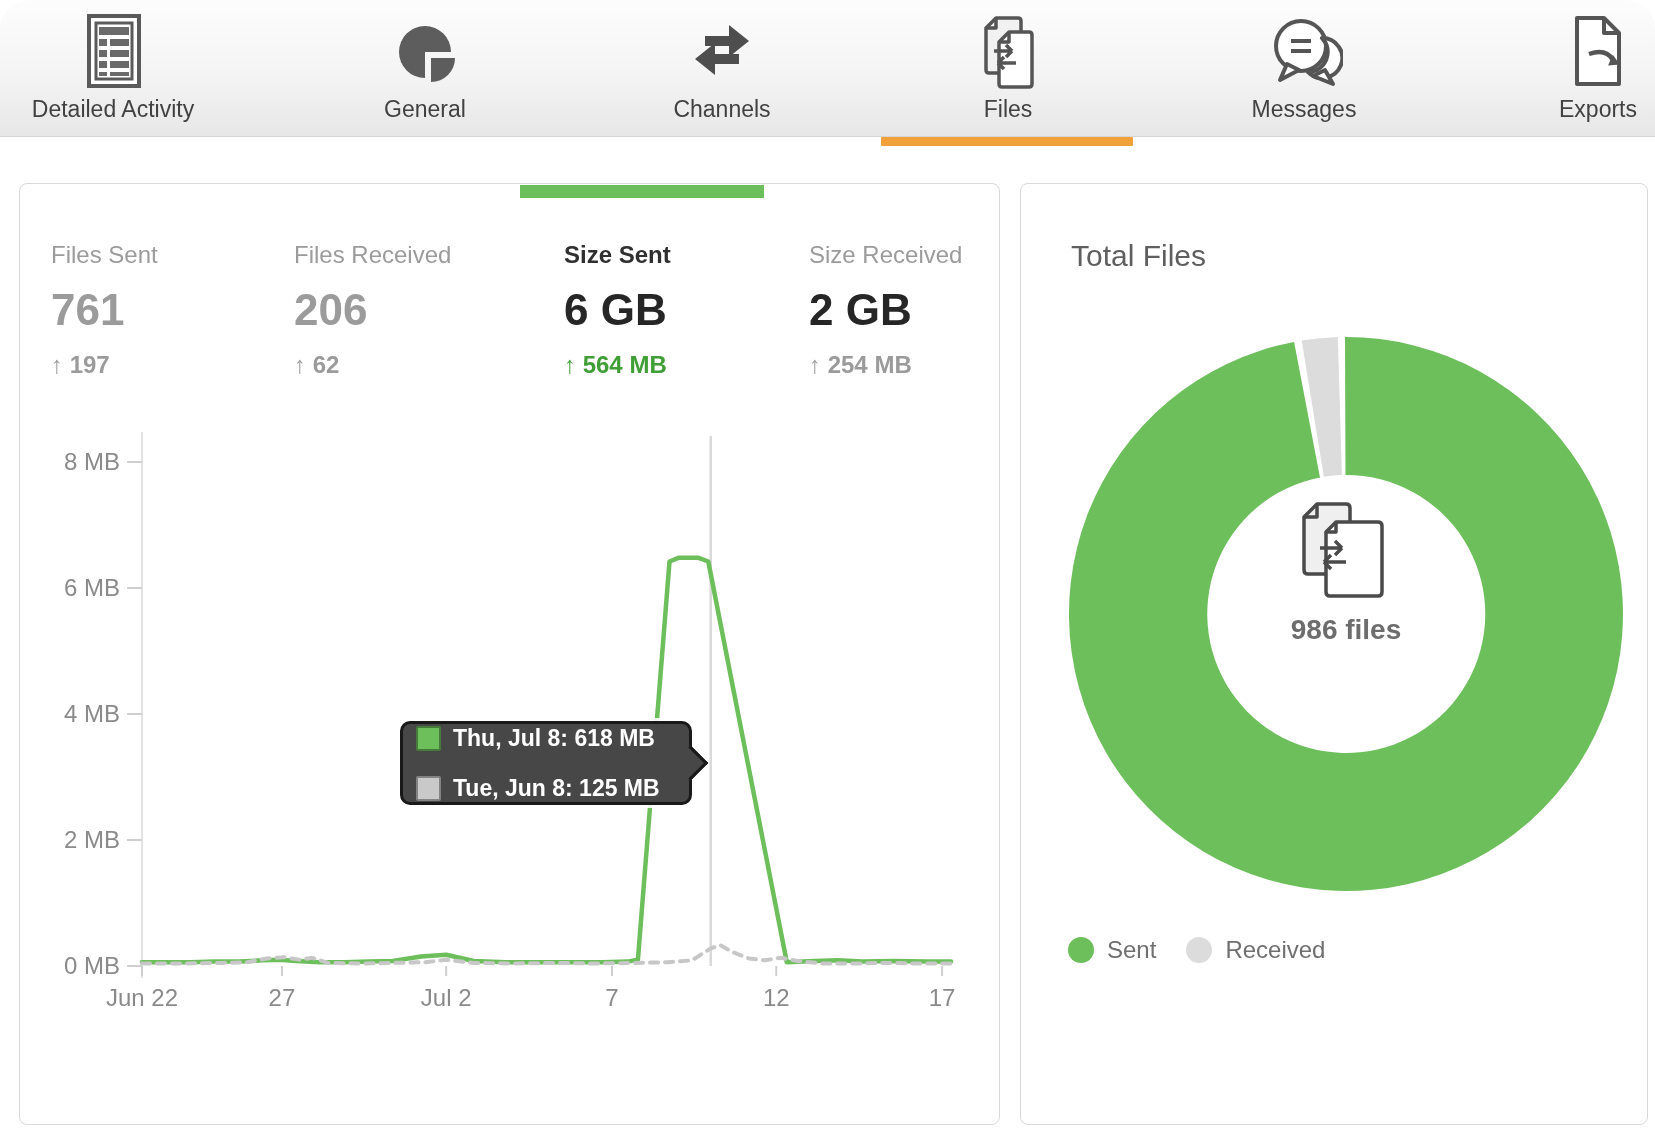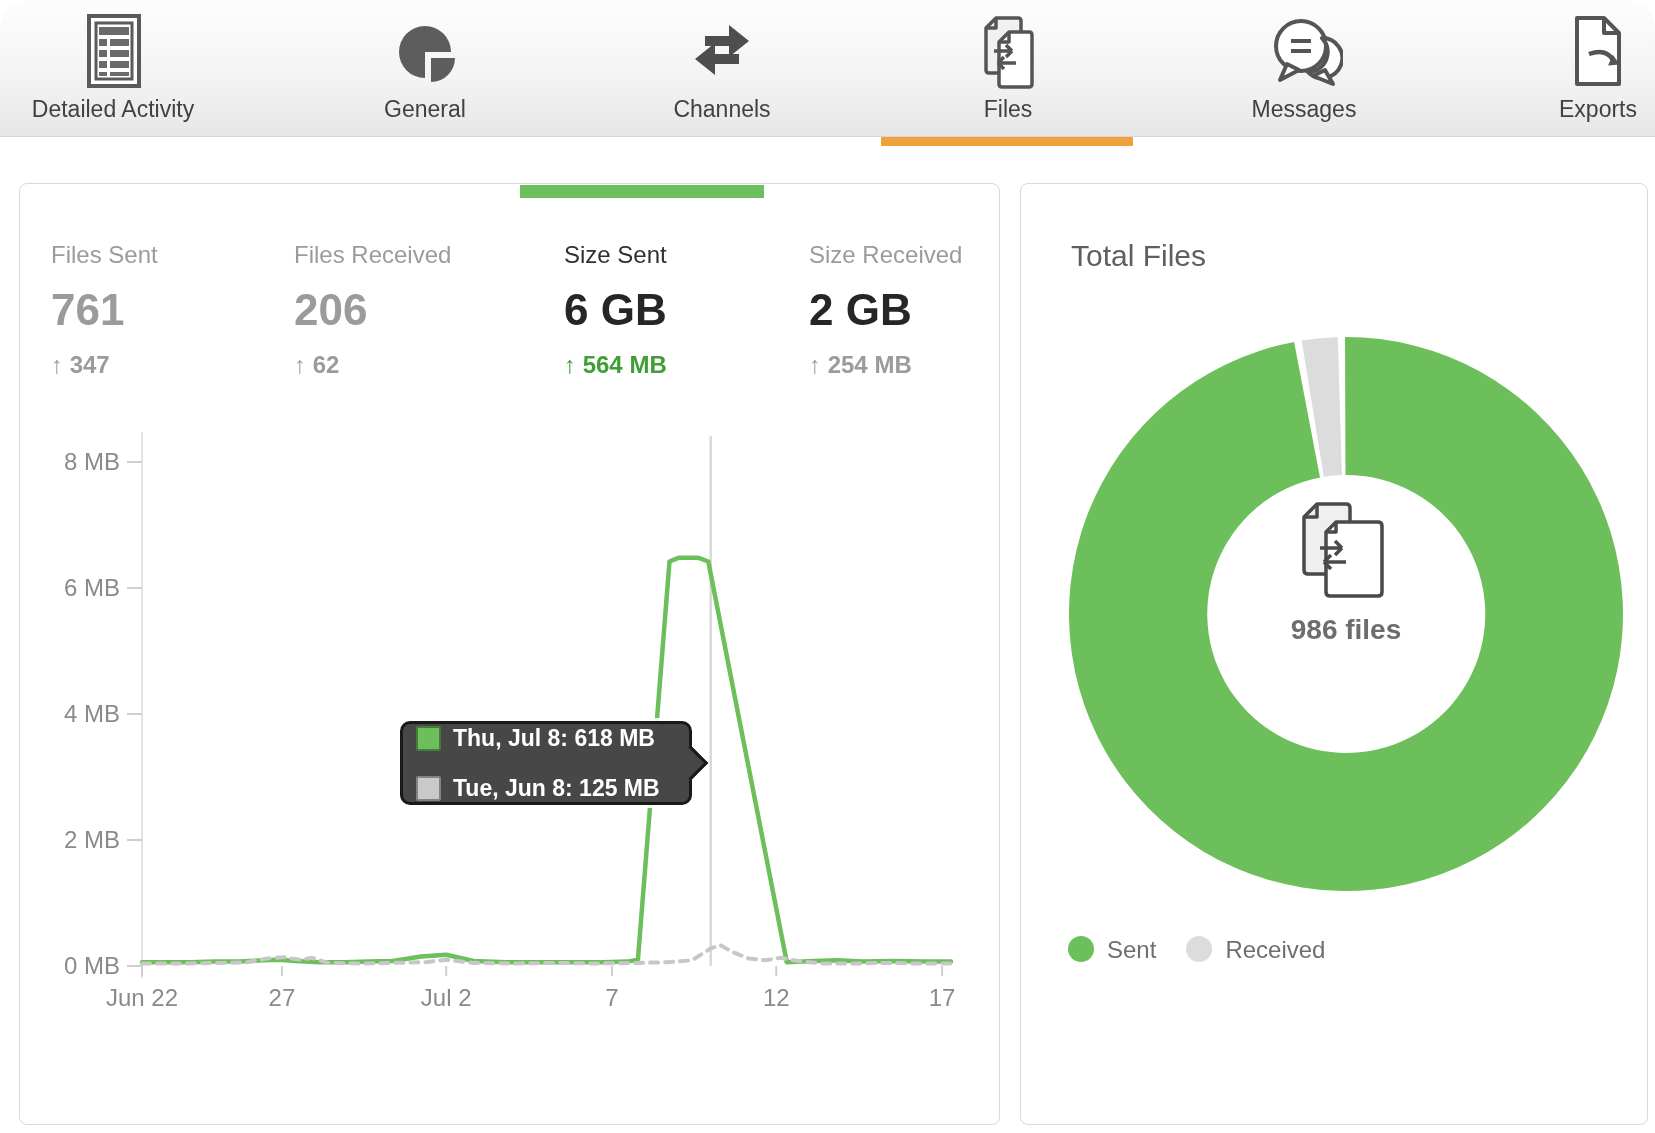--- a/index.html
+++ b/index.html
@@ -21,41 +21,41 @@
           border:1px solid #d9d9d9; border-radius:8px; }
   #left-card  { left:19px;  width:981px; }
   #right-card { left:1020px; width:628px; }
 
   #active-stat-bar { position:absolute; top:1px; height:13px; }
 
   .stat-col { position:absolute; top:57px; cursor:pointer; }
   .stat-label { font-size:24px; color:#9b9b9b; white-space:nowrap; }
   .stat-value { font-size:44px; font-weight:bold; color:#9b9b9b; margin-top:16px; white-space:nowrap; }
   .stat-delta { font-size:24px; font-weight:bold; color:#9b9b9b; margin-top:16px; white-space:nowrap; }
-  .stat-col.active .stat-label { color:#303030; }
+  .stat-col.active .stat-label { color:#303030;font-weight:bold; }
   .stat-col.active .stat-value { color:#262626; }
   .stat-col .stat-value.dark { color:#262626; }
 
   #line-svg { position:absolute; left:0; top:0; width:981px; height:942px; }
 
   
   #tooltip { position:absolute; left:380px; top:537px; width:292px; height:84px;
              background:#474747; border:3px solid #191919; border-radius:10px;
              box-shadow:0 0 0 3px rgba(255,255,255,.9);
              display:flex; flex-direction:column; justify-content:center; gap:23px; padding:0 13px; }
   #tooltip::after { content:""; position:absolute; right:-14px; top:50%; width:22px; height:22px;
              background:#474747; border-top:3px solid #191919; border-right:3px solid #191919;
              transform:translateY(-50%) rotate(45deg); }
   .tt-row { display:flex; align-items:center; gap:12px; }
   .tt-swatch { width:25px; height:25px; border-radius:2px; border:2px solid rgba(0,0,0,.35); flex:none; }
   .tt-text { font-size:23px; font-weight:bold; color:#fff; white-space:nowrap; }
 
   
   .legend-row { position:absolute; display:flex; align-items:center; }
-  .legend-item { display:flex; align-items:flex-start; gap:13px; cursor:pointer; }
+  .legend-item { display:flex; align-items:center; gap:13px; cursor:pointer; }
   .legend-dot { width:26px; height:26px; border-radius:50%; flex:none; }
   .legend-label { font-size:24px; color:#6f6f6f; white-space:nowrap; }
 
   
   #total-files-title { position:absolute; left:50px; top:55px; font-size:30px; color:#5f5f5f; }
   #donut-svg { position:absolute; left:0; top:0; width:628px; height:942px; }
   #donut-icon { position:absolute; left:273px; top:316px; }
   #donut-center-label { position:absolute; left:325px; top:430px; transform:translateX(-50%);
                         font-size:28px; color:#6d6d6d; white-space:nowrap;font-weight:bold; }
 </style>
@@ -158,21 +158,21 @@
     </div>
   </div>
   <div id="active-underline" style="left: 881px; width: 252px; background: rgb(241, 161, 58);"></div>
 
   <div class="card" id="left-card">
     <div id="active-stat-bar" style="left: 500px; width: 244px; background: rgb(108, 191, 91);"></div>
 
     <div class="stat-col" style="left:31px">
       <div class="stat-label">Files Sent</div>
       <div class="stat-value">761</div>
-      <div class="stat-delta" style="color: rgb(155, 155, 155);"><span>↑</span> <span>347</span></div>
+      <div class="stat-delta" style="color: rgb(155, 155, 155);"><span>↑</span> <span>197</span></div>
     </div>
     <div class="stat-col" style="left:274px">
       <div class="stat-label">Files Received</div>
       <div class="stat-value">206</div>
       <div class="stat-delta" style="color: rgb(155, 155, 155);"><span>↑</span> <span>62</span></div>
     </div>
     <div class="stat-col active" style="left:544px">
       <div class="stat-label">Size Sent</div>
       <div class="stat-value dark">6 GB</div>
       <div class="stat-delta" style="color: rgb(63, 158, 53);"><span>↑</span> <span>564 MB</span></div>

